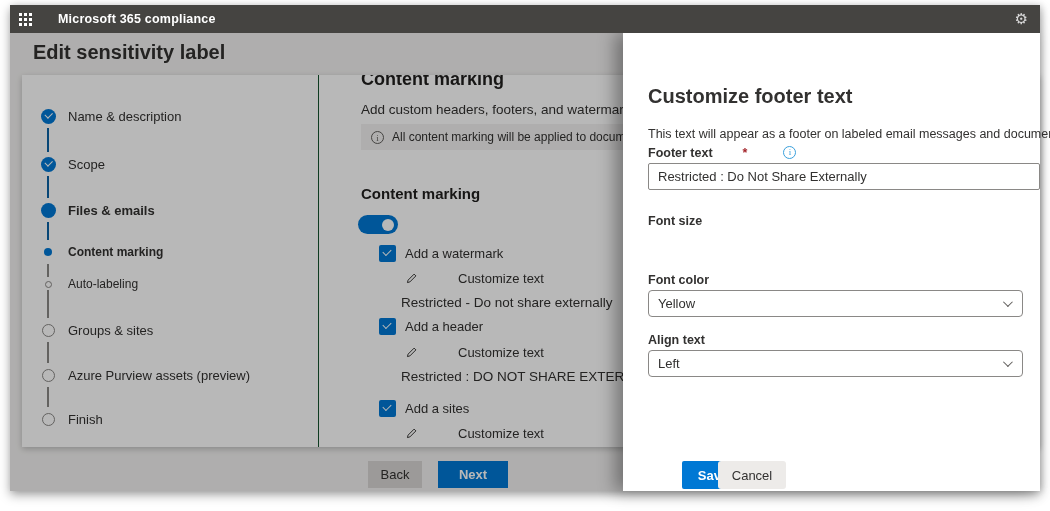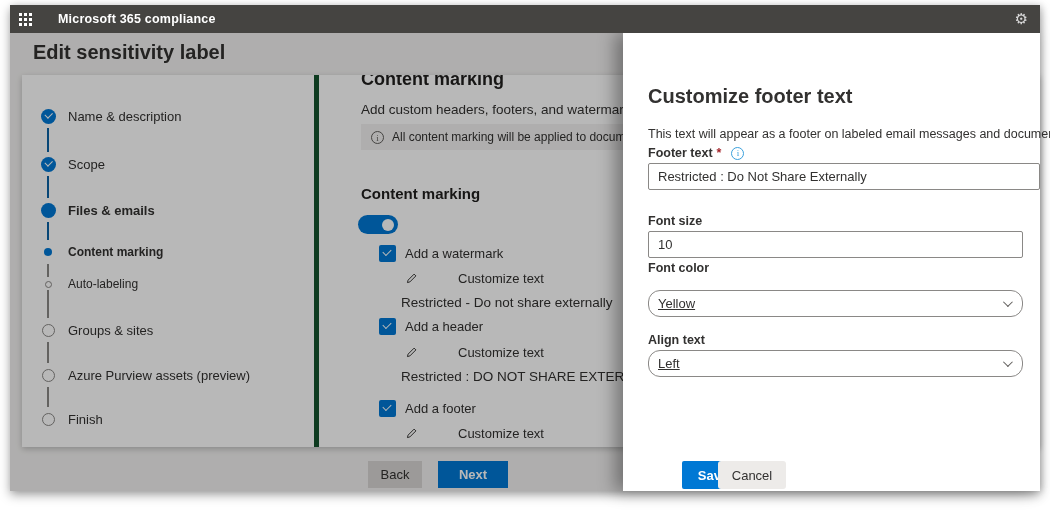--- a/index.html
+++ b/index.html
@@ -16,21 +16,21 @@
   .topbar-title { color:#ffffff; font-size:12.5px; font-weight:bold; margin-left:18px; letter-spacing:.2px; }
   .gear { position:absolute; right:12px; top:0; height:28px; display:flex; align-items:center; color:#d8d8d8; font-size:15px; cursor:pointer; }
 
   
   .page { position:absolute; left:0; top:28px; right:0; height:458px; background:#f3f2f1; }
   .page-title { position:absolute; left:23px; top:8px; font-size:20px; font-weight:bold; color:#323130; }
 
   .card { position:absolute; left:12px; top:42px; right:0; height:372px; background:#ffffff; box-shadow:0 2px 6px rgba(0,0,0,0.22); overflow:hidden; }
 
   
-  .sidebar { position:absolute; left:0; top:0; width:297px; bottom:0; border-right:5px solid #14532d; }
+  .sidebar { position:absolute; left:0; top:0; width:297px; bottom:0; border-right:1px solid #14532d; }
   .step { position:absolute; left:16px; height:20px; display:flex; align-items:center; cursor:pointer; }
   .step-icon-box { width:20px; height:20px; display:flex; align-items:center; justify-content:center; }
   .step-label { margin-left:10px; font-size:13px; color:#323130; white-space:nowrap; }
   .step-label.small { font-size:12px; }
   .step-label.bold { font-weight:bold; }
   .ic-done { width:15px; height:15px; border-radius:50%; background:#0078d4; position:relative; }
   .ic-done::after { content:""; position:absolute; left:4px; top:3.5px; width:6px; height:3.5px; border-left:1.8px solid #fff; border-bottom:1.8px solid #fff; transform:rotate(-45deg); }
   .ic-current { width:15px; height:15px; border-radius:50%; background:#0078d4; }
   .ic-sub-current { width:8px; height:8px; border-radius:50%; background:#0078d4; }
   .ic-sub-open { width:7px; height:7px; border-radius:50%; background:#fff; border:1.6px solid #8a8886; }
@@ -64,26 +64,26 @@
   .btn-back { position:absolute; left:358px; top:14px; width:54px; height:27px; background:#d8d6d4; border:none; font-size:13px; color:#323130; cursor:pointer; font-family:inherit; }
   .btn-next { position:absolute; left:428px; top:14px; width:70px; height:27px; background:#0078d4; border:none; font-size:13px; font-weight:bold; color:#ffffff; cursor:pointer; font-family:inherit; }
 
   
   .overlay { position:absolute; left:0; top:28px; right:0; bottom:0; background:rgba(0,0,0,0.28); z-index:20; }
 
   
   .panel { position:absolute; top:28px; right:0; width:417px; height:458px; background:#ffffff; z-index:30; box-shadow:-8px 0 16px rgba(0,0,0,0.35); }
   .panel-title { position:absolute; left:25px; top:52px; font-size:20px; font-weight:bold; color:#323130;text-align:right; }
   .panel-desc { position:absolute; left:25px; top:94px; font-size:12.5px; color:#323130; white-space:nowrap; }
-  .field-label { position:absolute; left:25px; font-size:12.5px; font-weight:bold; color:#323130; display:flex; align-items:flex-end; }
+  .field-label { position:absolute; left:25px; font-size:12.5px; font-weight:bold; color:#323130; display:flex; align-items:flex-start;gap:26px; }
   .req { color:#a4262c; margin-left:4px; }
   .panel-info-icon { margin-left:10px; width:13px; height:13px; border-radius:50%; border:1.2px solid #3aa0dc; color:#3aa0dc; font-size:9px; line-height:11px; text-align:center; font-family:"Liberation Serif", serif; font-weight:normal; cursor:pointer; }
   .panel-info-icon::before { content:"i"; }
   .txt-input { position:absolute; left:25px; height:27px; border:1px solid #8a8886; border-radius:2px; font-size:13px; color:#323130; padding:0 9px; font-family:inherit; background:#fff; }
-  .select { position:absolute; left:25px; width:375px; height:27px; border:1px solid #8a8886; border-radius:12px; background:#fff; display:flex; align-items:center; padding:4px 9px; font-size:13px; color:#323130; cursor:pointer;text-decoration:underline; }
+  .select { position:absolute; left:25px; width:375px; height:27px; border:1px solid #8a8886; border-radius:4px; background:#fff; display:flex; align-items:center; padding:4px 9px; font-size:13px; color:#323130; cursor:pointer; }
   .chev { position:absolute; right:12px; top:9px; width:7px; height:7px; border-right:1.4px solid #605e5c; border-bottom:1.4px solid #605e5c; transform:rotate(45deg) translateY(-2px); }
   .btn-save { position:absolute; left:25px; top:428px; width:62px; height:28px; background:#0078d4; color:#fff; border:none; font-size:13px; font-weight:bold; cursor:pointer; font-family:inherit; border-radius:2px;margin-left:34px; }
   .btn-cancel { position:absolute; left:95px; top:428px; width:68px; height:28px; background:#edebe9; color:#323130; border:none; font-size:13px; cursor:pointer; font-family:inherit; border-radius:3px; }
 </style>
 </head>
 <body>
 
 <div class="window">
 
   <div class="topbar">
@@ -199,21 +199,21 @@
         <div class="cust-row" style="top:270px">
           <svg viewBox="0 0 16 16">
               <path d="M11.2 2.6l2.2 2.2L6 12.2l-3 .8.8-3z" fill="none" stroke="#323130" stroke-width="1.2"></path>
             </svg>
           <span class="cust-label">Customize text</span>
         </div>
         <div class="preview" style="top:294px">Restricted : DO NOT SHARE EXTERNALLY</div>
 
         <div class="cb-row" style="top:325px">
           <span class="checkbox"></span>
-          <span class="cb-label">Add a footer</span>
+          <span class="cb-label">Add a sites</span>
         </div>
         <div class="cust-row" style="top:351px">
           <svg viewBox="0 0 16 16">
               <path d="M11.2 2.6l2.2 2.2L6 12.2l-3 .8.8-3z" fill="none" stroke="#323130" stroke-width="1.2"></path>
             </svg>
           <span class="cust-label">Customize text</span>
         </div>
       </div>
     </div>
 
@@ -232,23 +232,22 @@
     <div class="field-label" style="top:113px">
       <span>Footer text</span>
       <span class="req">*</span>
       <span class="panel-info-icon"></span>
     </div>
     <input class="txt-input" style="top: 130px; width: 392px;" type="text" value="Restricted : Do Not Share Externally">
 
     <div class="field-label" style="top:181px">
       <span>Font size</span>
     </div>
-    <input class="txt-input" style="top: 198px; width: 375px;" type="text" value="10">
-
-    <div class="field-label" style="top:228px">
+
+    <div class="field-label" style="top:240px">
       <span>Font color</span>
     </div>
     <div class="select" style="top:257px">
       <span>Yellow</span>
       <span class="chev"></span>
     </div>
 
     <div class="field-label" style="top:300px">
       <span>Align text</span>
     </div>

